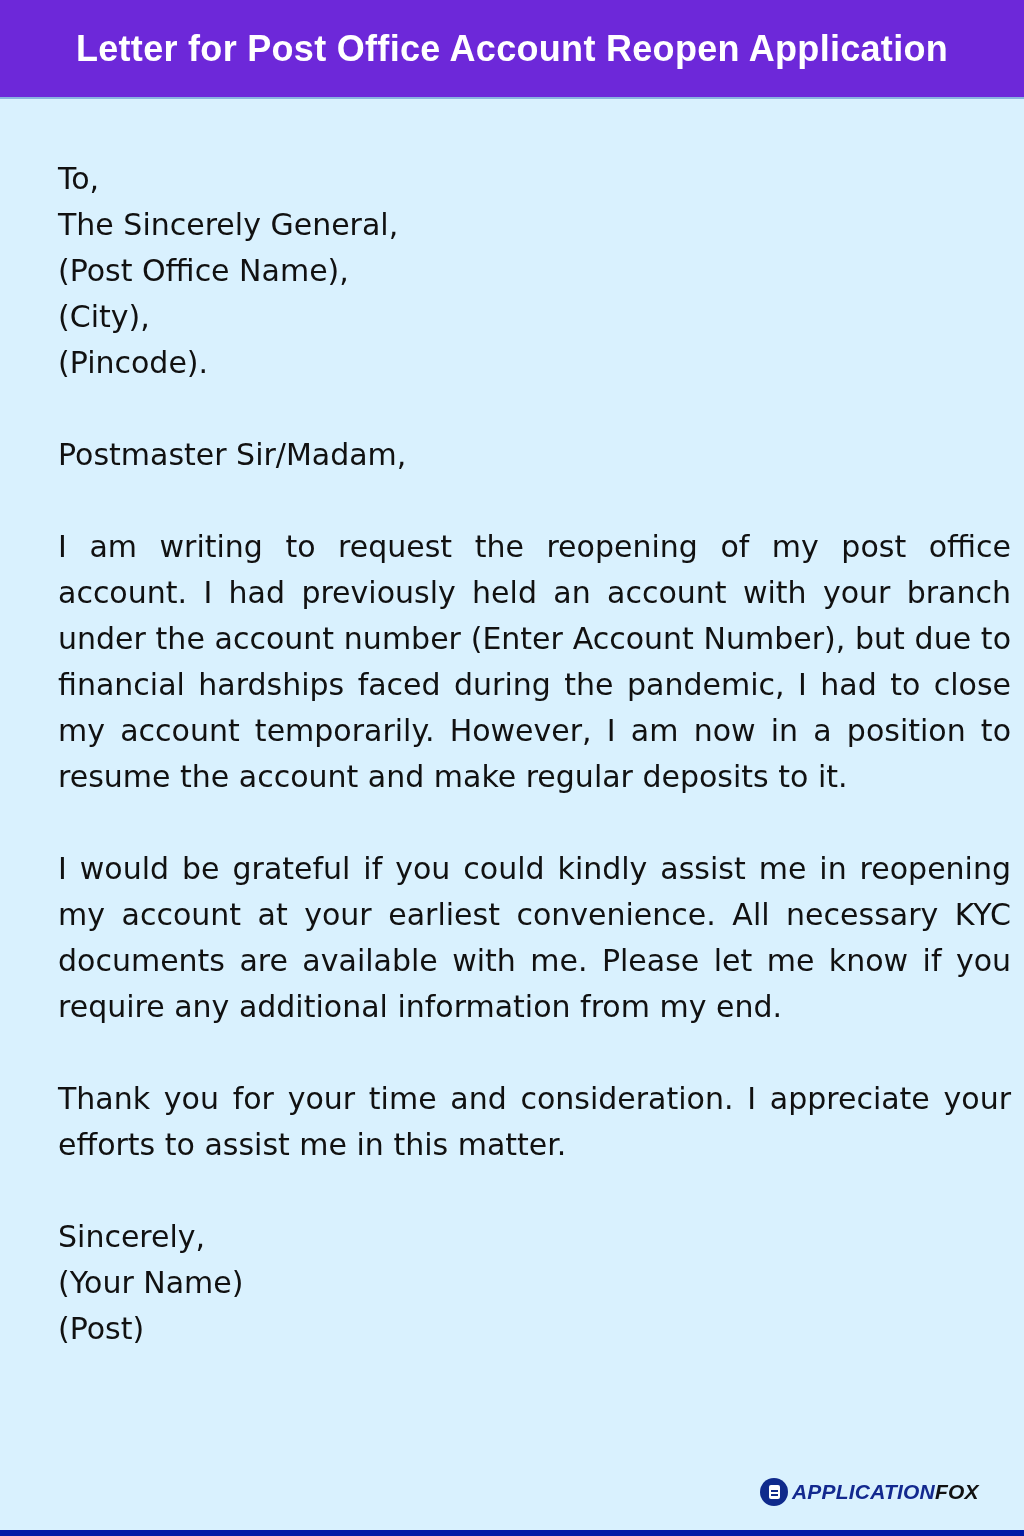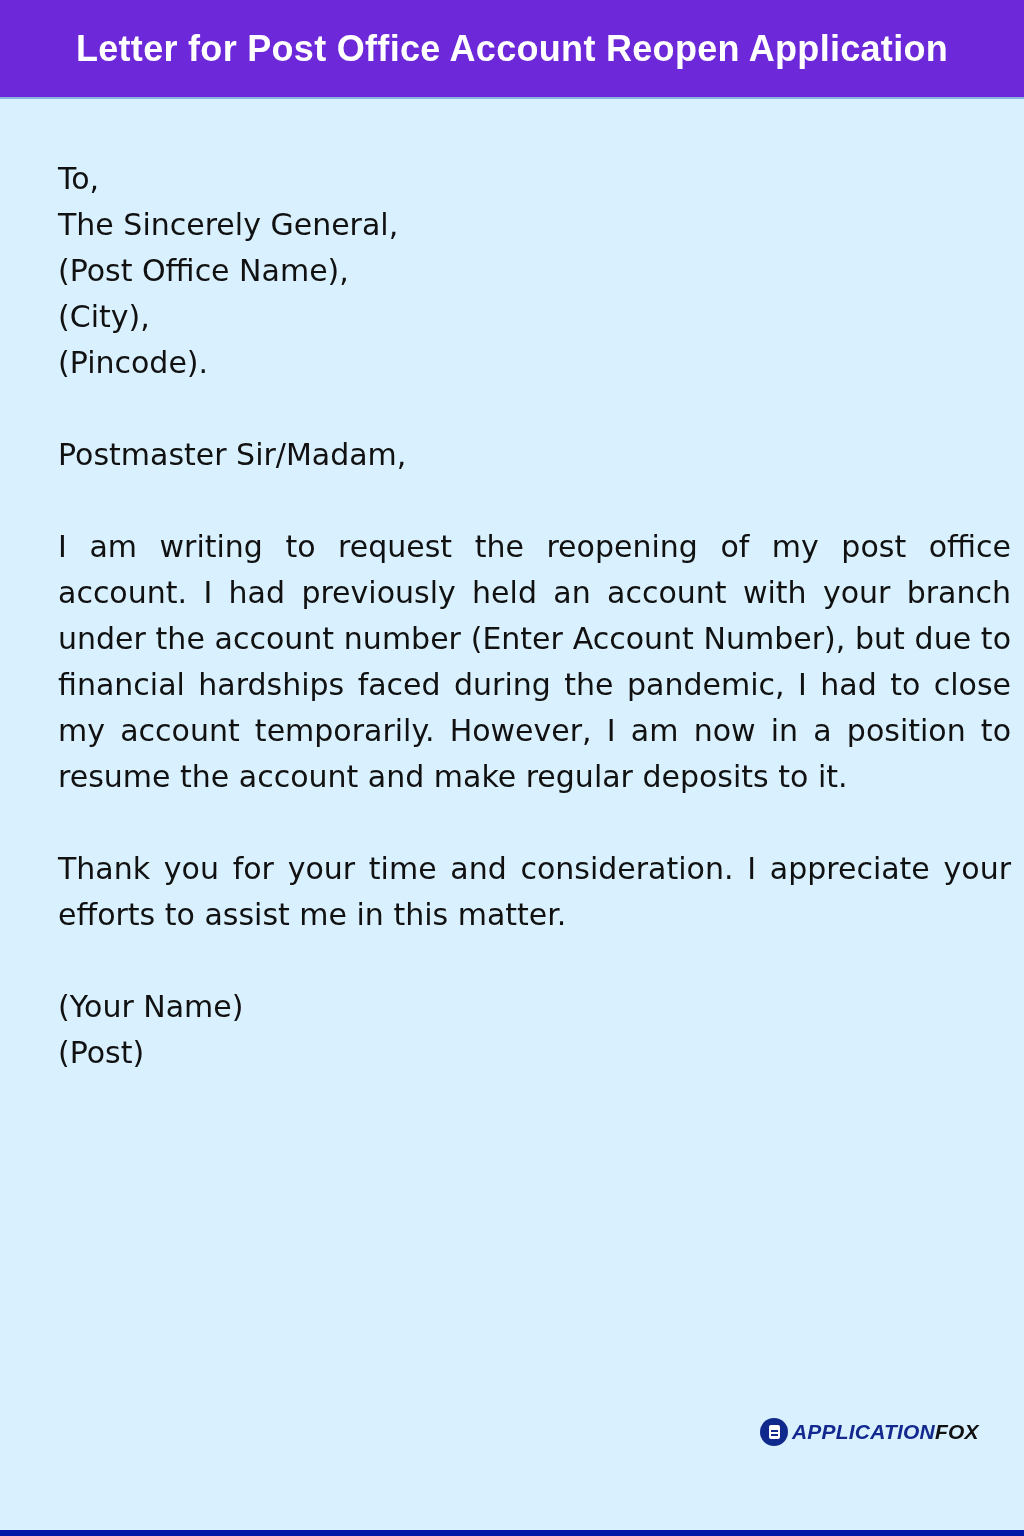--- a/index.html
+++ b/index.html
@@ -3,21 +3,21 @@
 <meta charset="utf-8">
 <style>
   html, body { margin: 0; padding: 0; }
   body { width: 1024px; height: 1536px; background: #d9f1fe; position: relative; overflow: hidden; }
   .header { position: absolute; left: 0; top: 0; width: 1024px; height: 97px; background: #6d28d9; display: flex; align-items: center; justify-content: center; border-bottom: 2px solid #8ab4e0; }
   .header h1 { margin: 0; color: #ffffff; font-family: "Liberation Sans", sans-serif; font-weight: bold; font-size: 36px; letter-spacing: 0.3px; }
   .letter { position: absolute; left: 38px; top: 156px; width: 953px; font-family: "DejaVu Sans", sans-serif; font-size: 30px; line-height: 46px; color: #111111; margin-left: 20px; }
   .letter p { margin: 0; }
   .letter .block { margin-bottom: 46px; }
   .letter .just { text-align: justify; }
-  .brand { position: absolute; left: 760px; top: 1418px; display: flex; align-items: center; }
+  .brand { position: absolute; left: 760px; top: 1478px; display: flex; align-items: center; }
   .brand .logo { width: 28px; height: 28px; border-radius: 50%; background: #0f2a8c; display: flex; align-items: center; justify-content: center; margin-right: 4px; }
   .brand .logo .doc { width: 11px; height: 14px; background: #ffffff; border-radius: 2px; position: relative; }
   .brand .logo .doc::before { content: ""; position: absolute; left: 2px; top: 5px; width: 7px; height: 2px; background: #0f2a8c; box-shadow: 0 4px 0 #0f2a8c; }
   .brand .name { font-family: "Liberation Sans", sans-serif; font-weight: bold; font-style: italic; font-size: 21px; letter-spacing: 0.2px; }
   .brand .name .a { color: #13298f; }
   .brand .name .b { color: #111111; }
   .footer-bar { position: absolute; left: 0; bottom: 0; width: 1024px; height: 6px; background: #0019a6; }
 </style>
 </head>
 <body>
@@ -29,22 +29,24 @@
 <div class="letter">
   <div class="block">
     <p>To,</p>
     <p>The Sincerely General,</p>
     <p>(Post Office Name),</p>
     <p>(City),</p>
     <p>(Pincode).</p>
   </div>
   <p class="block">Postmaster Sir/Madam,</p>
   <p class="block just">I am writing to request the reopening of my post office account. I had previously held an account with your branch under the account number (Enter Account Number), but due to financial hardships faced during the pandemic, I had to close my account temporarily. However, I am now in a position to resume the account and make regular deposits to it.</p>
+  <p class="block just">I would be grateful if you could kindly assist me in reopening my account at your earliest convenience. All necessary KYC documents are available with me. Please let me know if you require any additional information from my end.</p>
   <p class="block just">Thank you for your time and consideration. I appreciate your efforts to assist me in this matter.</p>
   <div>
+    <p>Sincerely,</p>
     <p>(Your Name)</p>
     <p>(Post)</p>
   </div>
 </div>
 
 <div class="brand">
   <span class="logo">
       <span class="doc"></span>
     </span>
   <span class="name"><span class="a">APPLICATION</span><span class="b">FOX</span></span>

